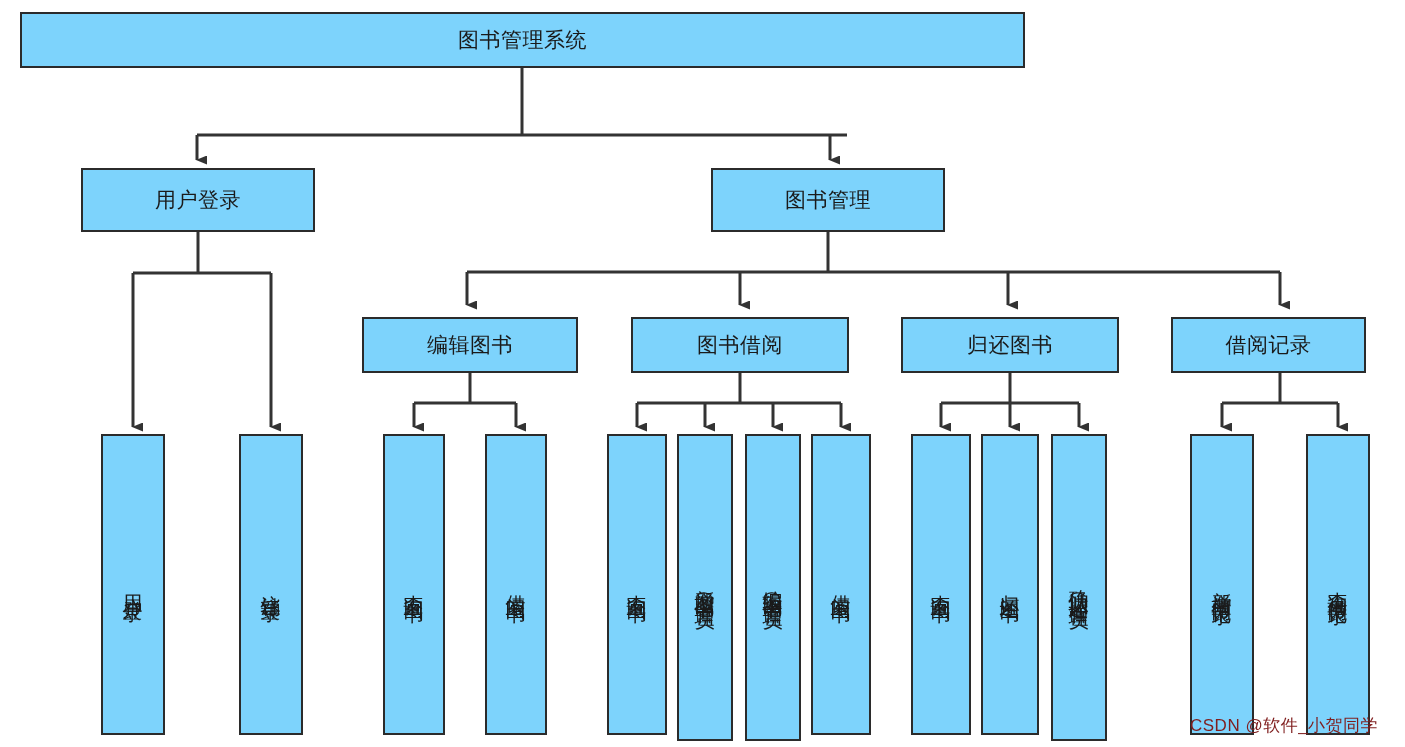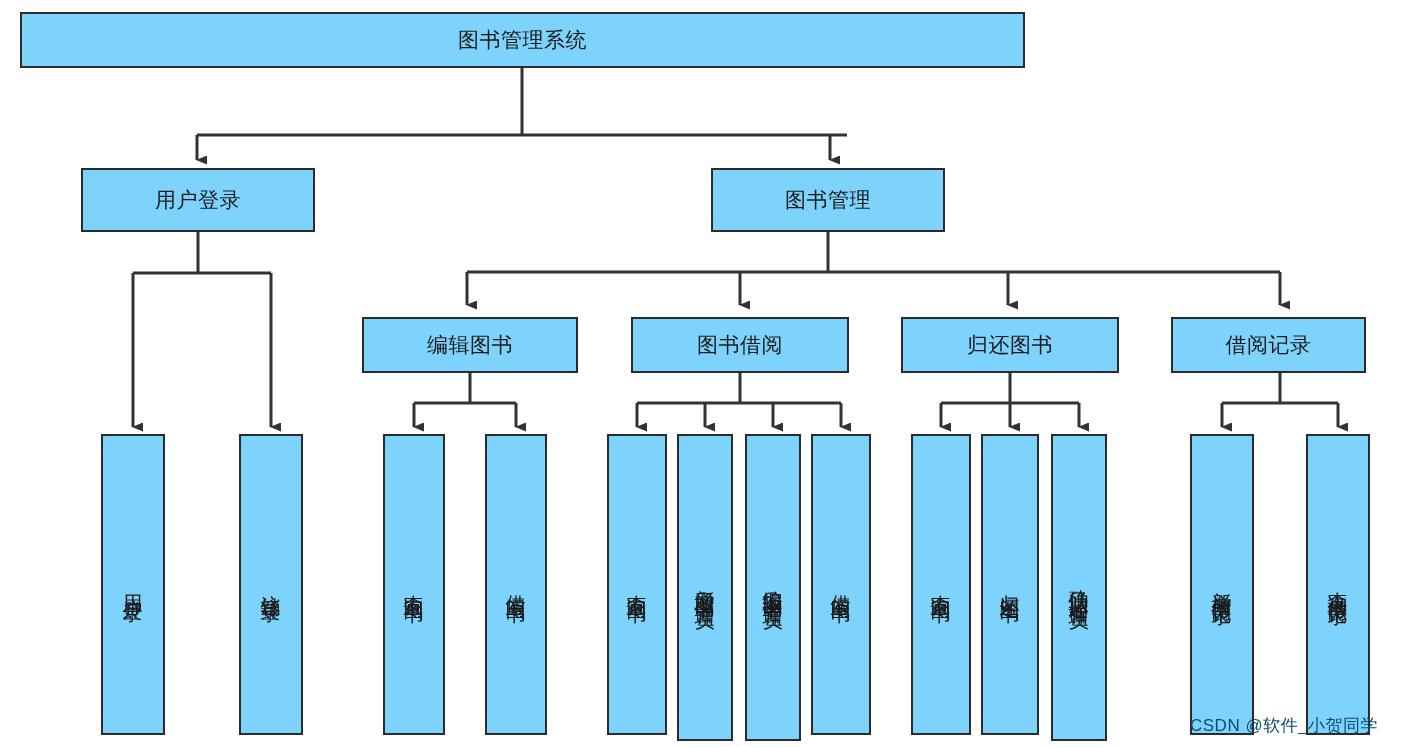--- a/index.html
+++ b/index.html
@@ -46,21 +46,21 @@
     color: #1a1a1a;
     writing-mode: vertical-rl;
     text-orientation: upright;
     letter-spacing: 3px;
     line-height: 1.0;
     white-space: nowrap;
   }
   .watermark {
     position: absolute;
     font-size: 17px;
-    color: #0c4a6e;
+    color: #7f1d1d;
     white-space: nowrap;
     letter-spacing: 0.5px;
   }
 </style>
 </head>
 <body>
 
 <div id="diagram-root">
 
   <svg id="diagram-svg" viewBox="0 0 1405 747" xmlns="http://www.w3.org/2000/svg">

